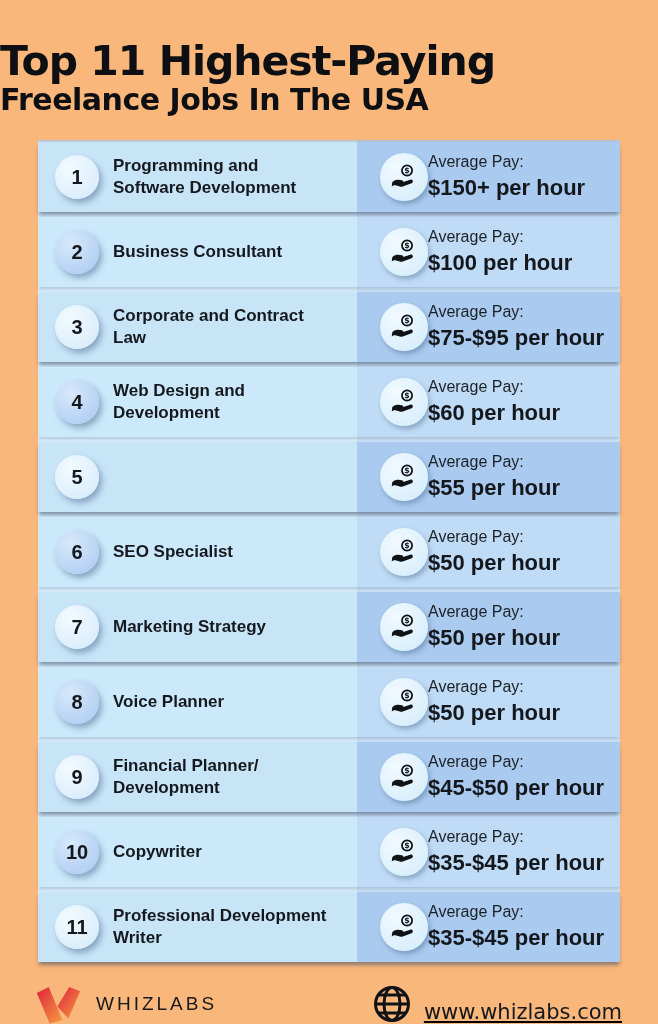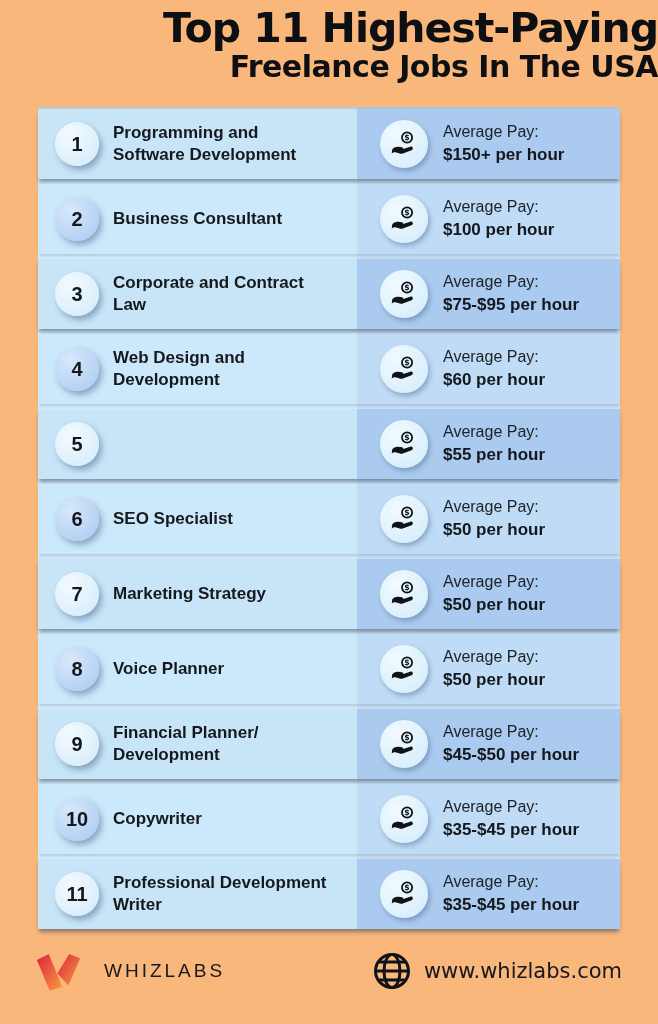--- a/index.html
+++ b/index.html
@@ -4,21 +4,21 @@
 <style>
   html,body{margin:0;padding:0;}
   .page{
     position:relative;
     width:658px;height:1024px;
     background:#F9B77C;
     font-family:"Liberation Sans",sans-serif;
     overflow:hidden;
   }
   
-  .title{ text-align:right; padding-top:7px; color:#0d0f12; }
+  .title{ text-align:left; padding-top:40px; color:#0d0f12; }
   .title-line1{
     font-family:"DejaVu Sans",sans-serif;
     font-weight:800; font-size:41px; line-height:1.05; letter-spacing:-1px;
   }
   .title-line2{
     font-family:"DejaVu Sans",sans-serif;
     font-weight:800; font-size:30px; line-height:1.1; letter-spacing:-0.5px;
   }
   
   .table{
@@ -54,40 +54,40 @@
   }
   .row.b .num-circle{
     background:radial-gradient(circle at 35% 30%, #D7E9FB, #A9C8F0);
     box-shadow:3px 4px 6px rgba(55,85,125,.45);
   }
   .job-title{
     font-weight:700; font-size:17px; line-height:1.3; color:#15191e;
     white-space:pre-line;
   }
   .cell-right{
-    flex:1; display:flex; align-items:center; gap:15px; padding-left:23px;
+    flex:1; display:flex; align-items:center; gap:0; padding-left:23px;
   }
   .icon-circle{
     width:48px;height:48px;border-radius:50%;flex-shrink:0;
     background:radial-gradient(circle at 35% 30%, #F1FAFF, #D2EBFB);
     box-shadow:2px 3px 5px rgba(55,85,125,.4);
     display:flex;align-items:center;justify-content:center;
   }
   .pay-label{font-size:16px;font-weight:400;color:#1c2126;line-height:1.3;}
-  .pay-value{font-size:17px;font-weight:700;color:#14181d;line-height:1.3;margin-top:1px;}
+  .pay-value{font-size:22px;font-weight:700;color:#14181d;line-height:1.3;margin-top:1px;}
   
   .footer{
     height:50px; margin-top:17px; padding:0 36px;
     display:flex; align-items:center; justify-content:space-between;
   }
-  .brand{display:flex;align-items:center;gap:22px;}
+  .brand{display:flex;align-items:center;gap:14px;}
   .brand-text{
     font-size:19px; letter-spacing:3px; font-weight:400; color:#17191c;
   }
-  .site{display:flex;align-items:center;gap:12px;}
+  .site{display:flex;align-items:flex-end;gap:12px;text-decoration:underline;}
   .site-text{
     font-family:"DejaVu Sans",sans-serif;
     font-size:21px; color:#15181c;
   }
   svg{display:block;}
 </style>
 </head>
 <body>
 
 <svg width="0" height="0" style="position:absolute" aria-hidden="true">

